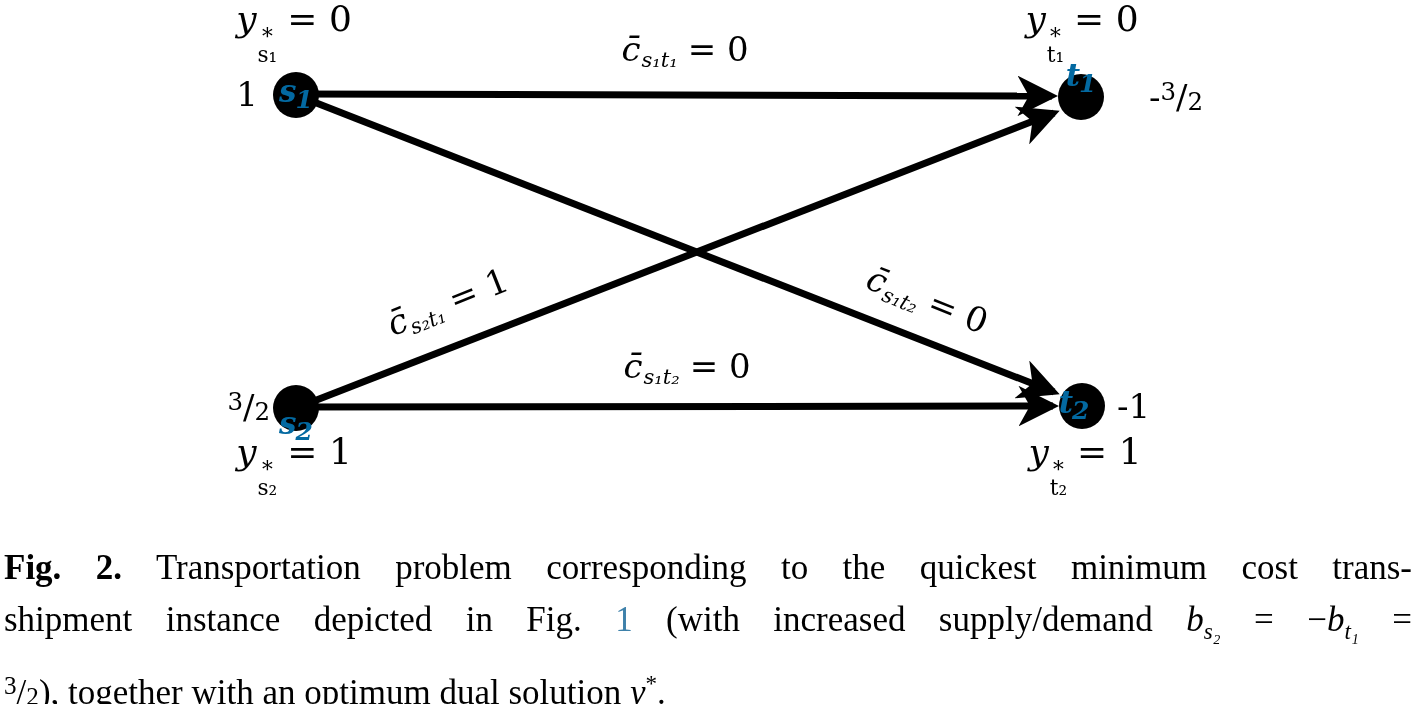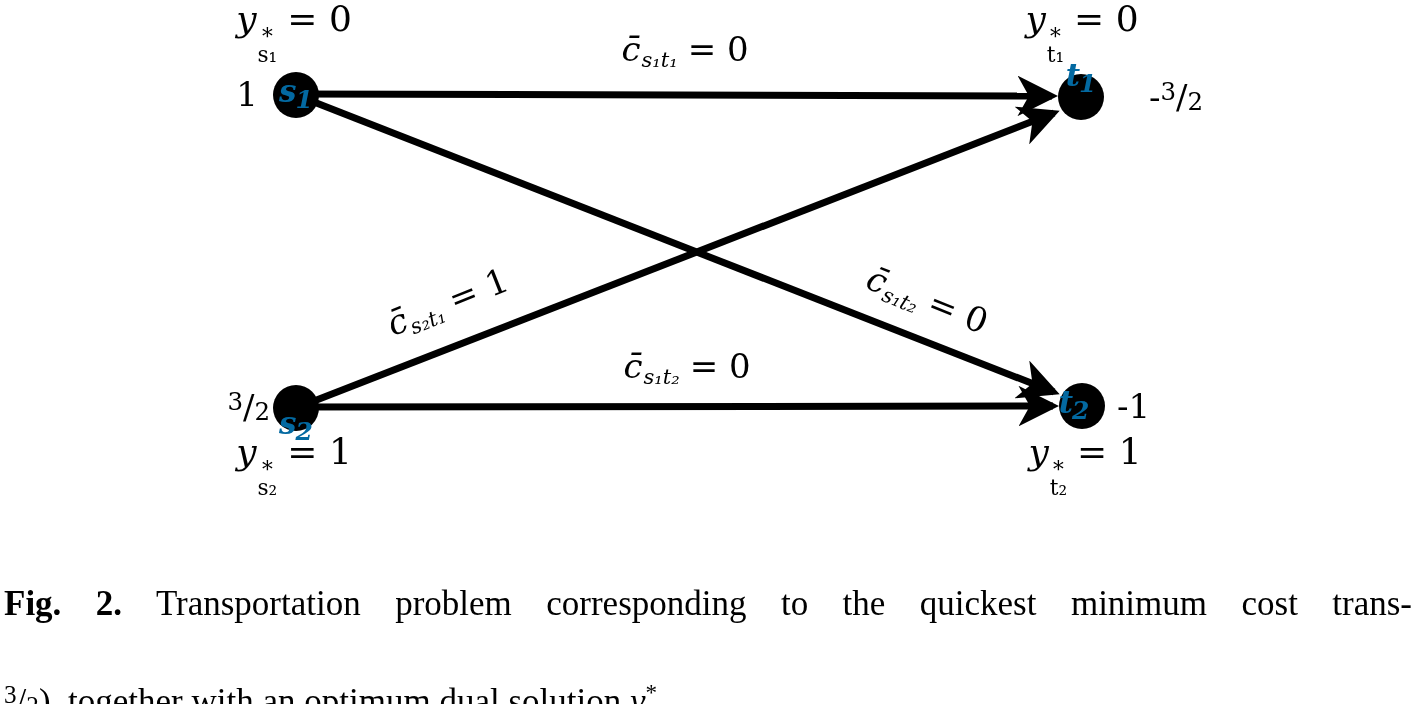--- a/index.html
+++ b/index.html
@@ -30,21 +30,21 @@
 
   .sideval{position:absolute;font-size:34px;white-space:nowrap;transform:translate(0,-50%);}
   .sideval.right{transform:translate(-100%,-50%);}
   .sv-num{font-size:72%;vertical-align:0.38em;}
   .sv-den{font-size:72%;vertical-align:-0.04em;}
   .sv-slash{font-size:100%;}
 
   
   .caption{position:absolute;left:4px;top:542px;width:1408px;
            font-family:"Liberation Serif",serif;font-size:35px;line-height:52px;color:#000;}
-  .cap-line{display:block;margin-top:36px;}
+  .cap-line{display:block;}
   .cap-j{text-align:justify;text-align-last:justify;}
   .cap-bold{font-weight:bold;}
   .cap-link{color:#3e81aa;cursor:pointer;}
   .cmi{font-style:italic;}
   .caption sub{font-size:66%;}
   .caption sup{font-size:66%;}
   .cfn{font-size:72%;vertical-align:0.38em;}
   .cfd{font-size:72%;vertical-align:-0.04em;}
 </style>
 </head>
@@ -98,18 +98,24 @@
   <div class="edge-label el-c" style="left:685px;top:50px"><span class="mi">c̄</span><span class="msub">s₁t₁</span><span class="meq">= 0</span></div>
   <div class="edge-label el-rl" style="left:448px;top:303px"><span class="mi">c̄</span><span class="msub">s₂t₁</span><span class="meq">= 1</span></div>
   <div class="edge-label el-rr" style="left:927px;top:301px"><span class="mi">c̄</span><span class="msub">s₁t₂</span><span class="meq">= 0</span></div>
   <div class="edge-label el-c" style="left:687px;top:367px"><span class="mi">c̄</span><span class="msub">s₁t₂</span><span class="meq">= 0</span></div>
 
   <div class="caption">
     <div class="cap-line cap-j">
       <span class="cap-bold">Fig. 2.</span>
       <span>Transportation problem corresponding to the quickest minimum cost trans-</span>
     </div>
+    <div class="cap-line cap-j">
+      <span>shipment instance depicted in Fig.</span>
+      <span class="cap-link">1</span>
+      <span>(with increased supply/demand</span>
+      <span class="cmi">b</span><sub class="cmi">s₂</sub><span> = −</span><span class="cmi">b</span><sub class="cmi">t₁</sub><span> =</span>
+    </div>
     <div class="cap-line">
       <span class="cfn">3</span><span>/</span><span class="cfd">2</span><span>), together with an optimum dual solution </span><span class="cmi">y</span><sup>*</sup><span>.</span>
     </div>
   </div>
 
 </div>
 
 </body></html>

